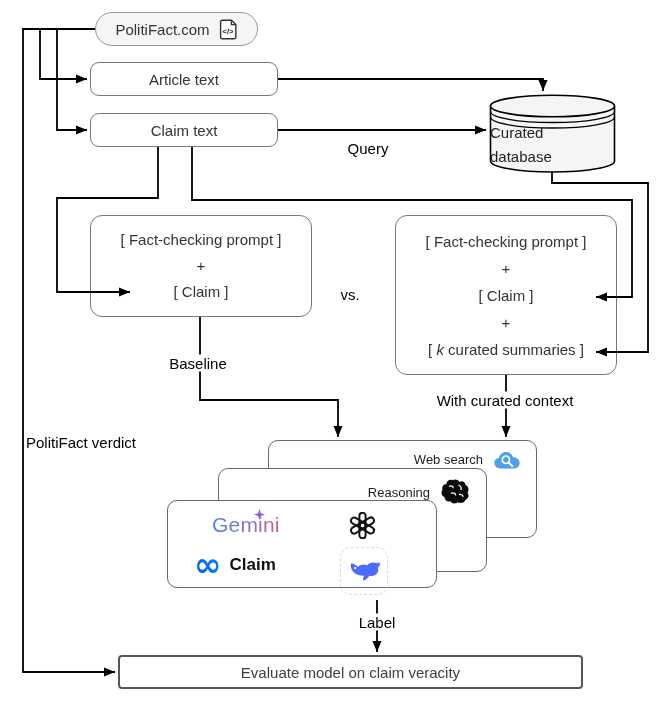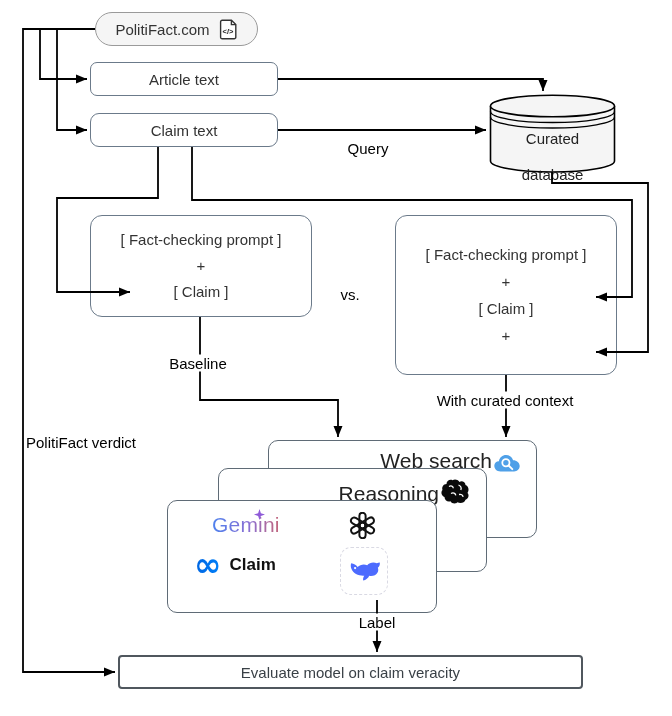--- a/index.html
+++ b/index.html
@@ -8,28 +8,28 @@
   .node{position:absolute;box-sizing:border-box;background:#fff;border:1px solid #6b7a8a;
         border-radius:9px;display:flex;align-items:center;justify-content:center;
         font-size:15px;color:#333;z-index:2;}
   .pill{border-radius:18px;background:#f5f5f5;border:1.5px solid #9a9a9a;gap:9px;}
   .prompt{flex-direction:column;border-radius:12px;}
   .prompt .pline{line-height:26px;white-space:nowrap;}
   .prompt.tall .pline{line-height:27px;}
   .ital{font-style:italic;}
   .card{position:absolute;box-sizing:border-box;background:#fff;border:1.5px solid #5f6b76;
         border-radius:10px;}
-  .card-row{position:absolute;top:8px;right:14px;display:flex;align-items:flex-end;gap:0;
-            font-size:21px;color:#222;}
+  .card-row{position:absolute;top:8px;right:14px;display:flex;align-items:center;gap:9px;
+            font-size:13px;color:#222;}
   .edge-label{position:absolute;transform:translate(-50%,-50%);font-size:15px;color:#000;
               white-space:nowrap;z-index:6;}
   .on-line{background:#fff;padding:0 4px;}
   .wires{position:absolute;left:0;top:0;z-index:5;pointer-events:none;}
-  .db-label{position:absolute;left:490px;top:121px;width:125px;text-align:center;
-            font-size:15px;line-height:36px;white-space:pre-line;z-index:3;color:#222;}
+  .db-label{position:absolute;left:490px;top:121px;width:125px;text-align:left;
+            font-size:15px;line-height:24px;white-space:pre-line;z-index:3;color:#222;}
   .evaluate{border:2px solid #50575e;border-radius:4px;font-size:15px;color:#3a4147;}
   
   .gemini-wrap{position:absolute;left:44px;top:12px;}
   .gemini-word{font-size:21px;font-weight:500;letter-spacing:.2px;
      background:linear-gradient(90deg,#4E82EE 0%,#8A6FD3 55%,#C56679 100%);
      -webkit-background-clip:text;background-clip:text;color:transparent;}
   .gemini-spark{position:absolute;left:62%;top:-7px;}
   .openai-wrap{position:absolute;left:181px;top:11px;}
   .meta-wrap{position:absolute;left:26px;top:50px;display:flex;align-items:center;gap:8px;}
   .meta-inf{font-family:"DejaVu Sans",sans-serif;font-size:33px;font-weight:bold;line-height:28px;
@@ -48,21 +48,21 @@
     <span>PolitiFact.com</span>
     <span style="display:flex;">
       <svg width="19" height="21" viewBox="0 0 19 21">
         <path d="M3.2,1.2 h9.2 l4.4,4.4 v12.6 a1.6,1.6 0 0 1 -1.6,1.6 h-12 a1.6,1.6 0 0 1 -1.6,-1.6 v-15.4 a1.6,1.6 0 0 1 1.6,-1.6 z" fill="#fff" stroke="#333" stroke-width="1.4"></path>
         <path d="M12.4,1.2 v4.4 h4.4" fill="none" stroke="#333" stroke-width="1.4"></path>
         <text x="9" y="14.5" text-anchor="middle" font-size="7.5" font-weight="bold" font-family="Liberation Sans, sans-serif" fill="#222">&lt;/&gt;</text>
       </svg>
     </span>
   </div>
 
-  <div class="node" style="left:90px;top:62px;width:188px;height:34px;border-radius:7px;">
+  <div class="node" style="left:90px;top:62px;width:188px;height:34px;">
     <span>Article text</span>
   </div>
 
   <div class="node" style="left:90px;top:113px;width:188px;height:34px;">
     <span>Claim text</span>
   </div>
 
   <div style="position:absolute;left:489px;top:94px;z-index:2;">
     <svg width="127" height="80" viewBox="0 0 127 80">
       <path d="M1.5,12 L1.5,67 A62,11 0 0 0 125.5,67 L125.5,12" fill="#f5f5f5" stroke="#000" stroke-width="1.6"></path>
@@ -78,20 +78,21 @@
     <span class="pline">[ Fact-checking prompt ]</span>
     <span class="pline">+</span>
     <span class="pline">[ Claim ]</span>
   </div>
 
   <div class="node prompt tall" style="left:395px;top:215px;width:222px;height:160px;">
     <span class="pline">[ Fact-checking prompt ]</span>
     <span class="pline">+</span>
     <span class="pline">[ Claim ]</span>
     <span class="pline">+</span>
+    <span class="pline"><span>[ </span><span class="ital">k</span><span> curated summaries ]</span></span>
   </div>
 
   <div class="card" style="left:268px;top:440px;width:269px;height:98px;z-index:1;">
     <div class="card-row">
       <span>Web search</span>
       <span style="display:flex;">
         <svg width="30" height="21" viewBox="0 0 29 21">
           <path d="M8,19.5 C4,19.5 1.8,16.6 1.8,13.8 C1.8,11.2 3.8,9.2 6.4,9.2 C7,5.4 10,3 13.5,3 C17,3 19.6,5.1 20.6,8.2 C24.2,8.2 27.2,10.7 27.2,14.1 C27.2,17.2 24.7,19.5 21.6,19.5 Z" fill="#4FA0E8"></path>
           <circle cx="13.4" cy="10.8" r="3.6" fill="none" stroke="#fff" stroke-width="1.8"></circle>
           <line x1="16.1" y1="13.5" x2="19.8" y2="17.2" stroke="#fff" stroke-width="1.9" stroke-linecap="round"></line>
@@ -108,21 +109,21 @@
           <path d="M13,2.2 C10,1 7,3 7,6 C4,6 2,9 3,12 C1,14 2,18 5,19 C5,22 8,24.3 11,23.2 C12.2,25.6 16,26.3 18,24.3 C21,26 25,24.8 26,21.8 C29,20.8 30,17 28,15 C30,12 29,8 26,7 C26,4 22,2 20,4 C18,1.2 15,1.2 13,2.2 Z" fill="#0a0a0a"></path>
           <path d="M9.5,8.5 C11.5,7.3 13.6,8.2 13.8,10.2" fill="none" stroke="#fff" stroke-width="1.3"></path>
           <path d="M19,7 C21.3,7.8 22.3,9.9 21.3,12" fill="none" stroke="#fff" stroke-width="1.3"></path>
           <path d="M11.5,15.5 C13.6,14.3 16,15.2 16.3,17.4" fill="none" stroke="#fff" stroke-width="1.3"></path>
           <path d="M19.5,16.5 C21.6,16 23.3,17 23.6,18.8" fill="none" stroke="#fff" stroke-width="1.3"></path>
         </svg>
       </span>
     </div>
   </div>
 
-  <div class="card" style="left:167px;top:500px;width:270px;height:113px;z-index:3;">
+  <div class="card" style="left:167px;top:500px;width:270px;height:88px;z-index:3;">
     <div class="gemini-wrap">
       <span class="gemini-word">Gemini</span>
       <span class="gemini-spark">
         <svg width="11" height="11" viewBox="0 0 12 12">
           <path d="M6,0 L7.5,4.5 L12,6 L7.5,7.5 L6,12 L4.5,7.5 L0,6 L4.5,4.5 Z" fill="#8F5BD8"></path>
         </svg>
       </span>
     </div>
     <div class="openai-wrap">
       <svg width="27" height="27" viewBox="0 0 26 26">

